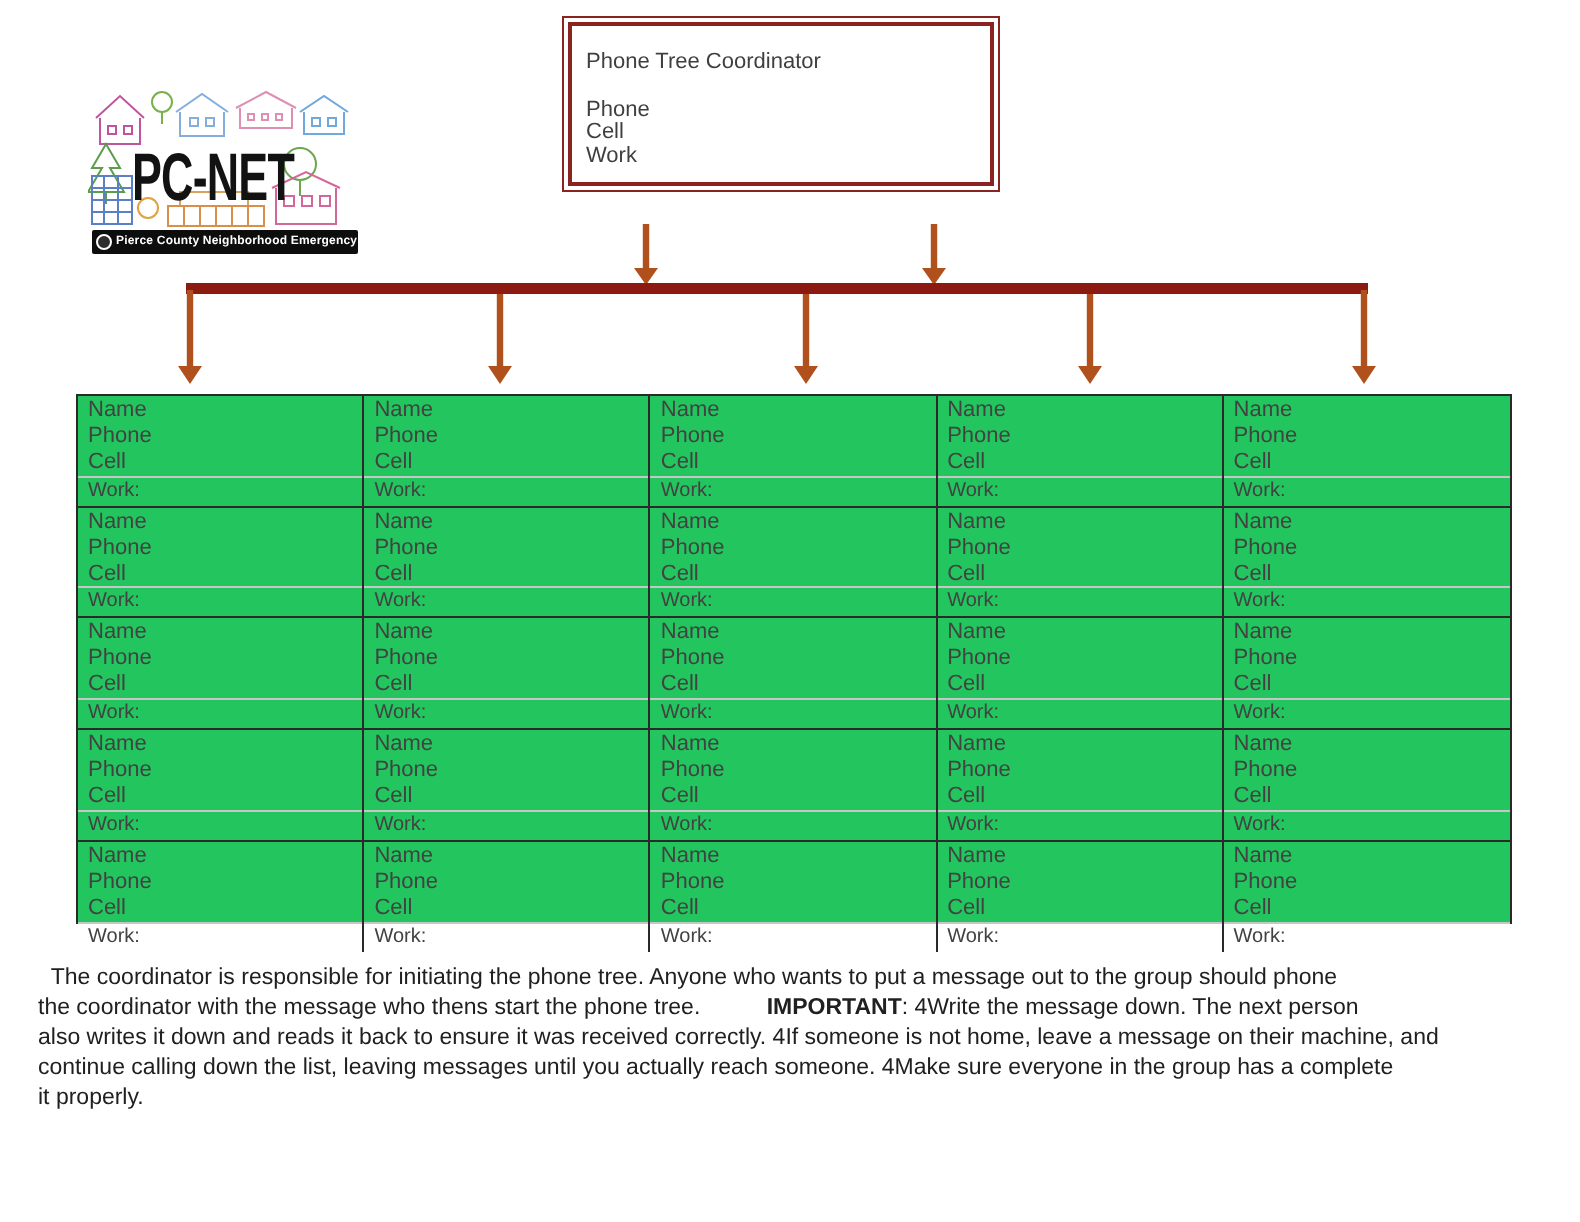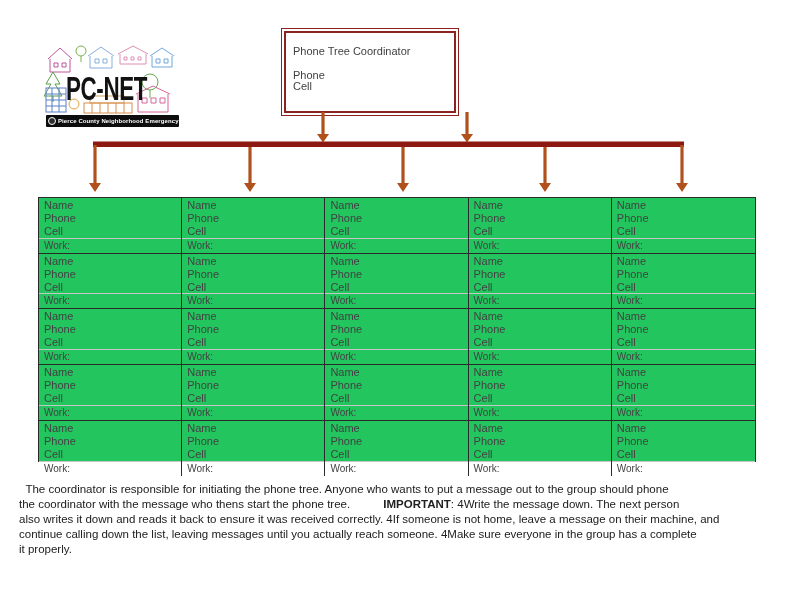--- a/index.html
+++ b/index.html
@@ -25,21 +25,21 @@
     position:absolute;left:2px;top:73px;width:133px;height:12px;background:#0d0d0d;
     display:flex;align-items:center;padding-left:2px;box-sizing:border-box;border-radius:1px;
   }
   .seal{width:8px;height:8px;border-radius:50%;border:1px solid #fff;background:#2e2e2e;
     flex:none;box-sizing:border-box;}
   .tagline{color:#fff;font-size:6px;font-weight:bold;white-space:nowrap;margin-left:2px;
     letter-spacing:0.1px;}
 
   
   .coord-box{
-    position:absolute;left:281px;top:28px;width:178px;height:88px;
+    position:absolute;left:281px;top:8px;width:219px;height:88px;
     border:1px solid var(--c-box);padding:2px;box-sizing:border-box;background:#fff;
   }
   .coord-inner{
     width:100%;height:100%;border:2px solid var(--c-box);box-sizing:border-box;
     padding:13px 4px 0 7px;font-size:11px;line-height:11.5px;color:#3f3f3f;
   }
   .coord-title{margin-bottom:12px;}
   .coord-line{height:11.5px;}
 
   
@@ -140,20 +140,21 @@
       <span class="seal"></span>
       <span class="tagline">Pierce County Neighborhood Emergency Teams</span>
     </div>
   </div>
 
   <div class="coord-box">
     <div class="coord-inner">
       <div class="coord-title">Phone Tree Coordinator</div>
       <div class="coord-line">Phone</div>
       <div class="coord-line">Cell</div>
+      <div class="coord-line">Work</div>
     </div>
   </div>
 
   <svg class="connectors" width="790" height="611" viewBox="0 0 790 611">
     <g>
       <line x1="323" y1="112" x2="323" y2="135"></line>
       <polygon points="317,134 329,134 323,142.5"></polygon>
       <line x1="467" y1="112" x2="467" y2="135"></line>
       <polygon points="461,134 473,134 467,142.5"></polygon>
     </g>

